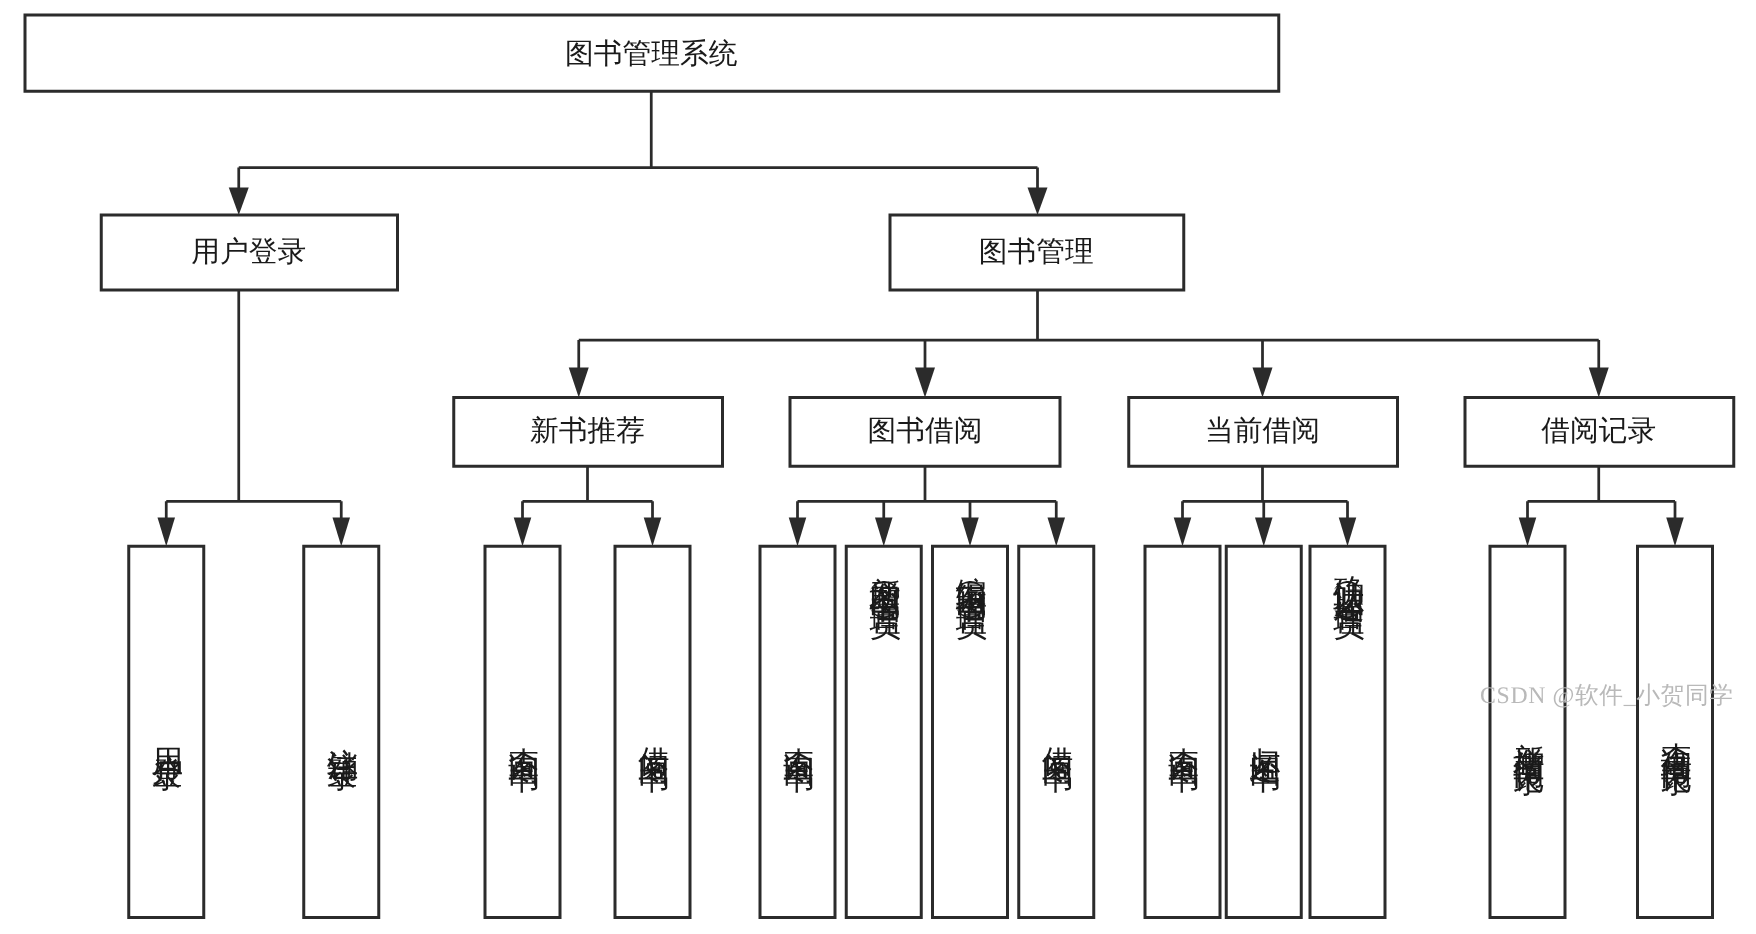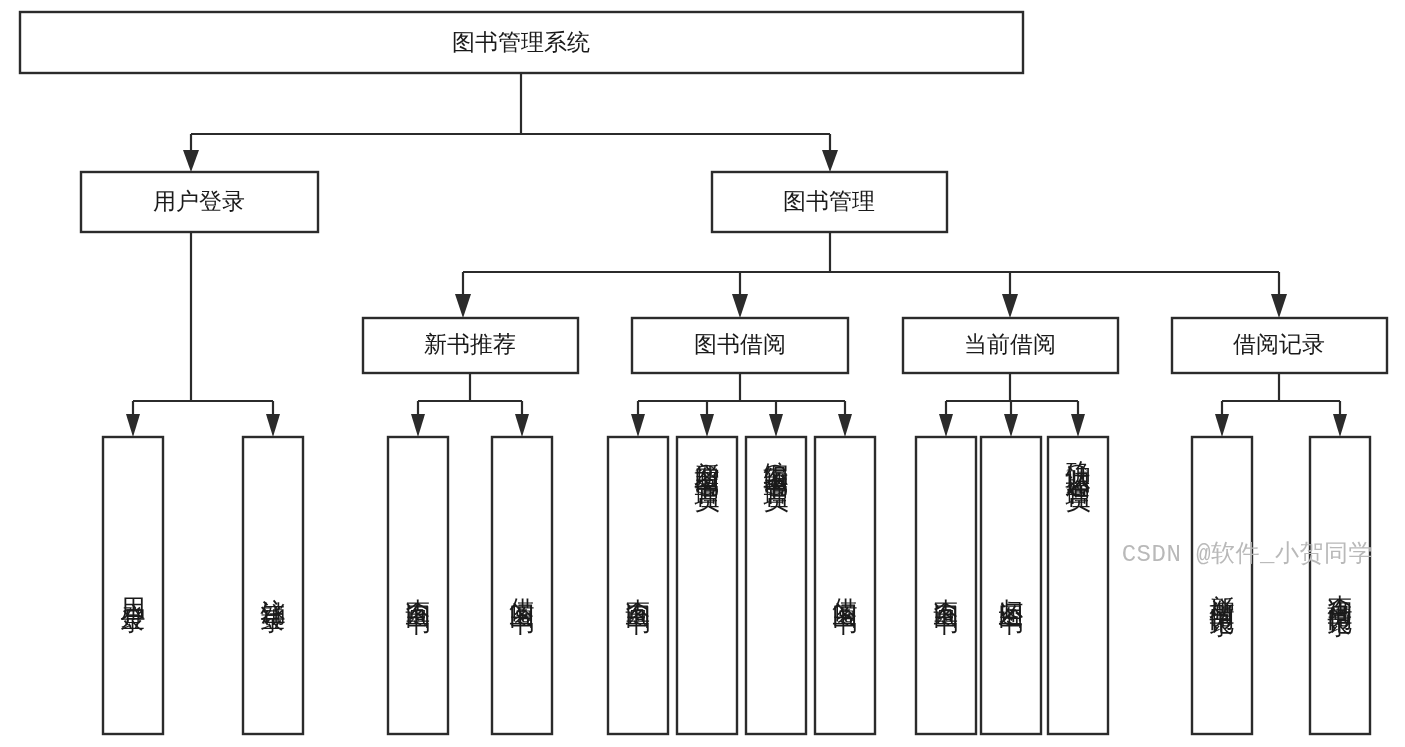--- a/index.html
+++ b/index.html
@@ -64,24 +64,24 @@
     justify-content: center;
     pointer-events: none;
   }
   .leaf-label.top-aligned {
     justify-content: flex-start;
     padding-top: 4px;
     box-sizing: border-box;
   }
   .watermark {
     position: absolute;
-    right: 32px;
+    right: 18px;
     bottom: 6px;
-    font-family: Liberation Mono, monospace;
-    font-size: 24px;
+    font-family: Liberation Serif, serif;
+    font-size: 19px;
     color: #b9b9b9;
     white-space: nowrap;
     letter-spacing: 0.5px;
   }
 </style>
 </head>
 <body>
 
 <div id="diagram-root">
 

